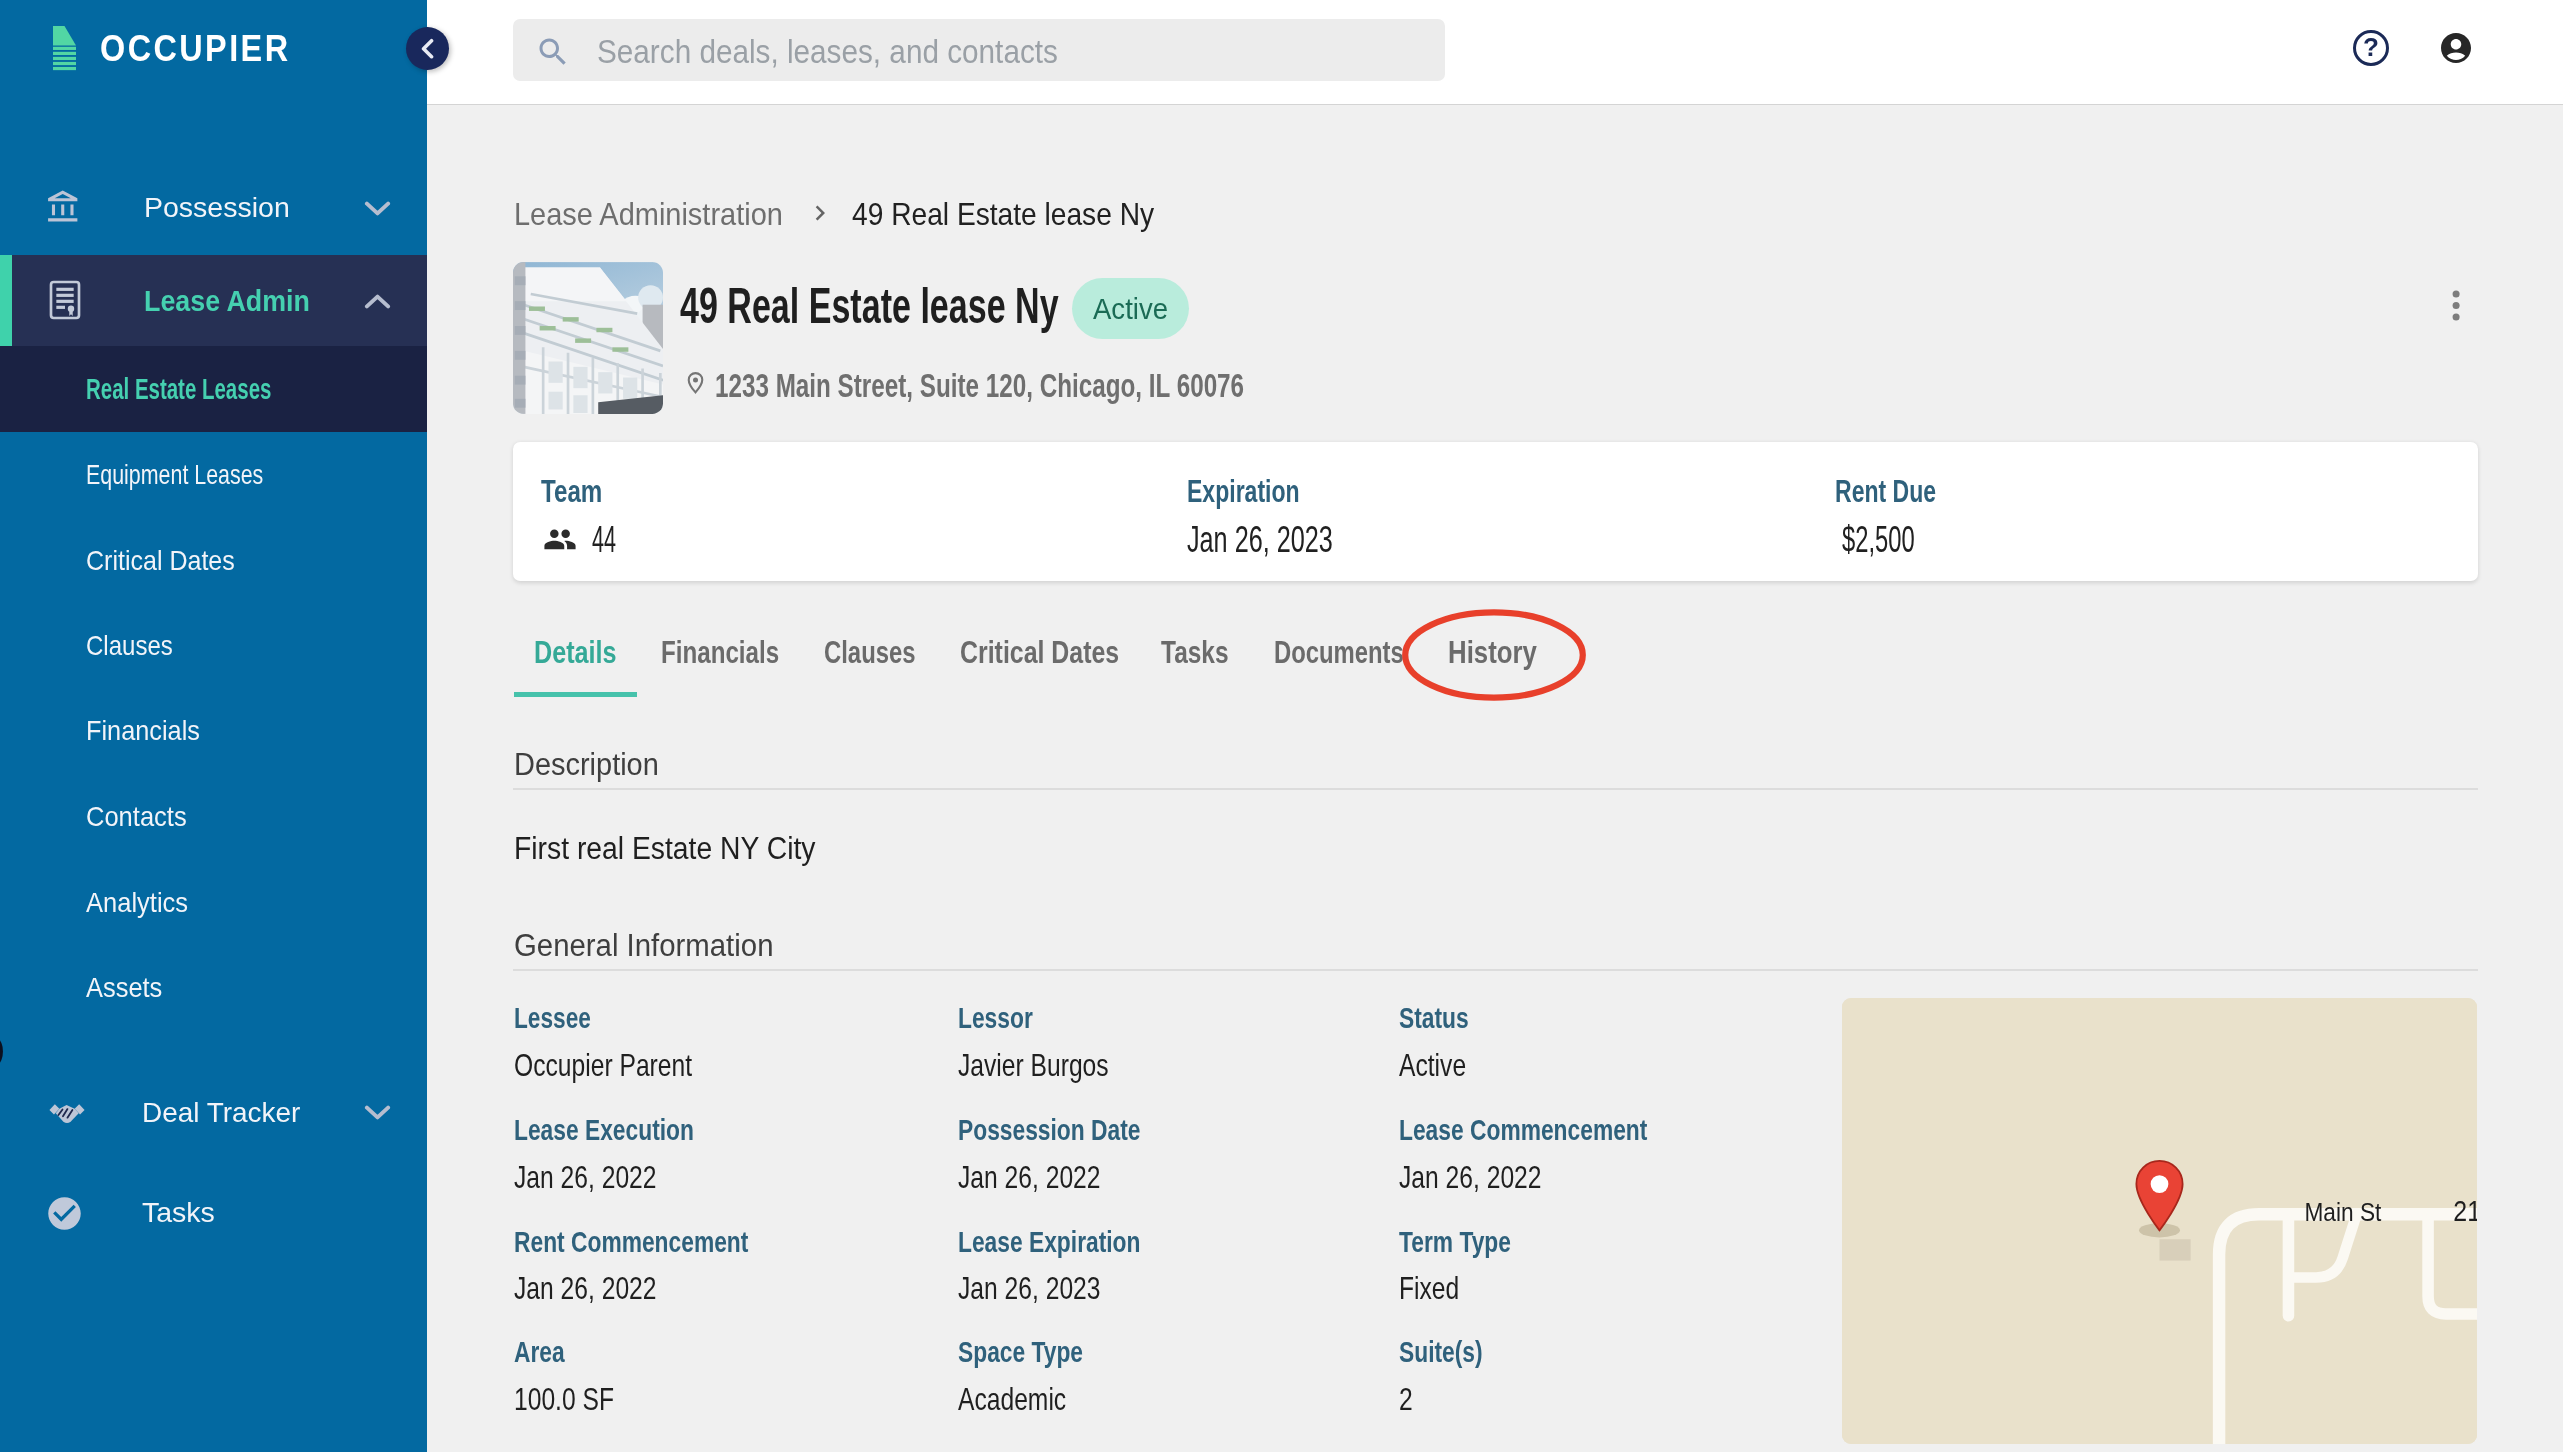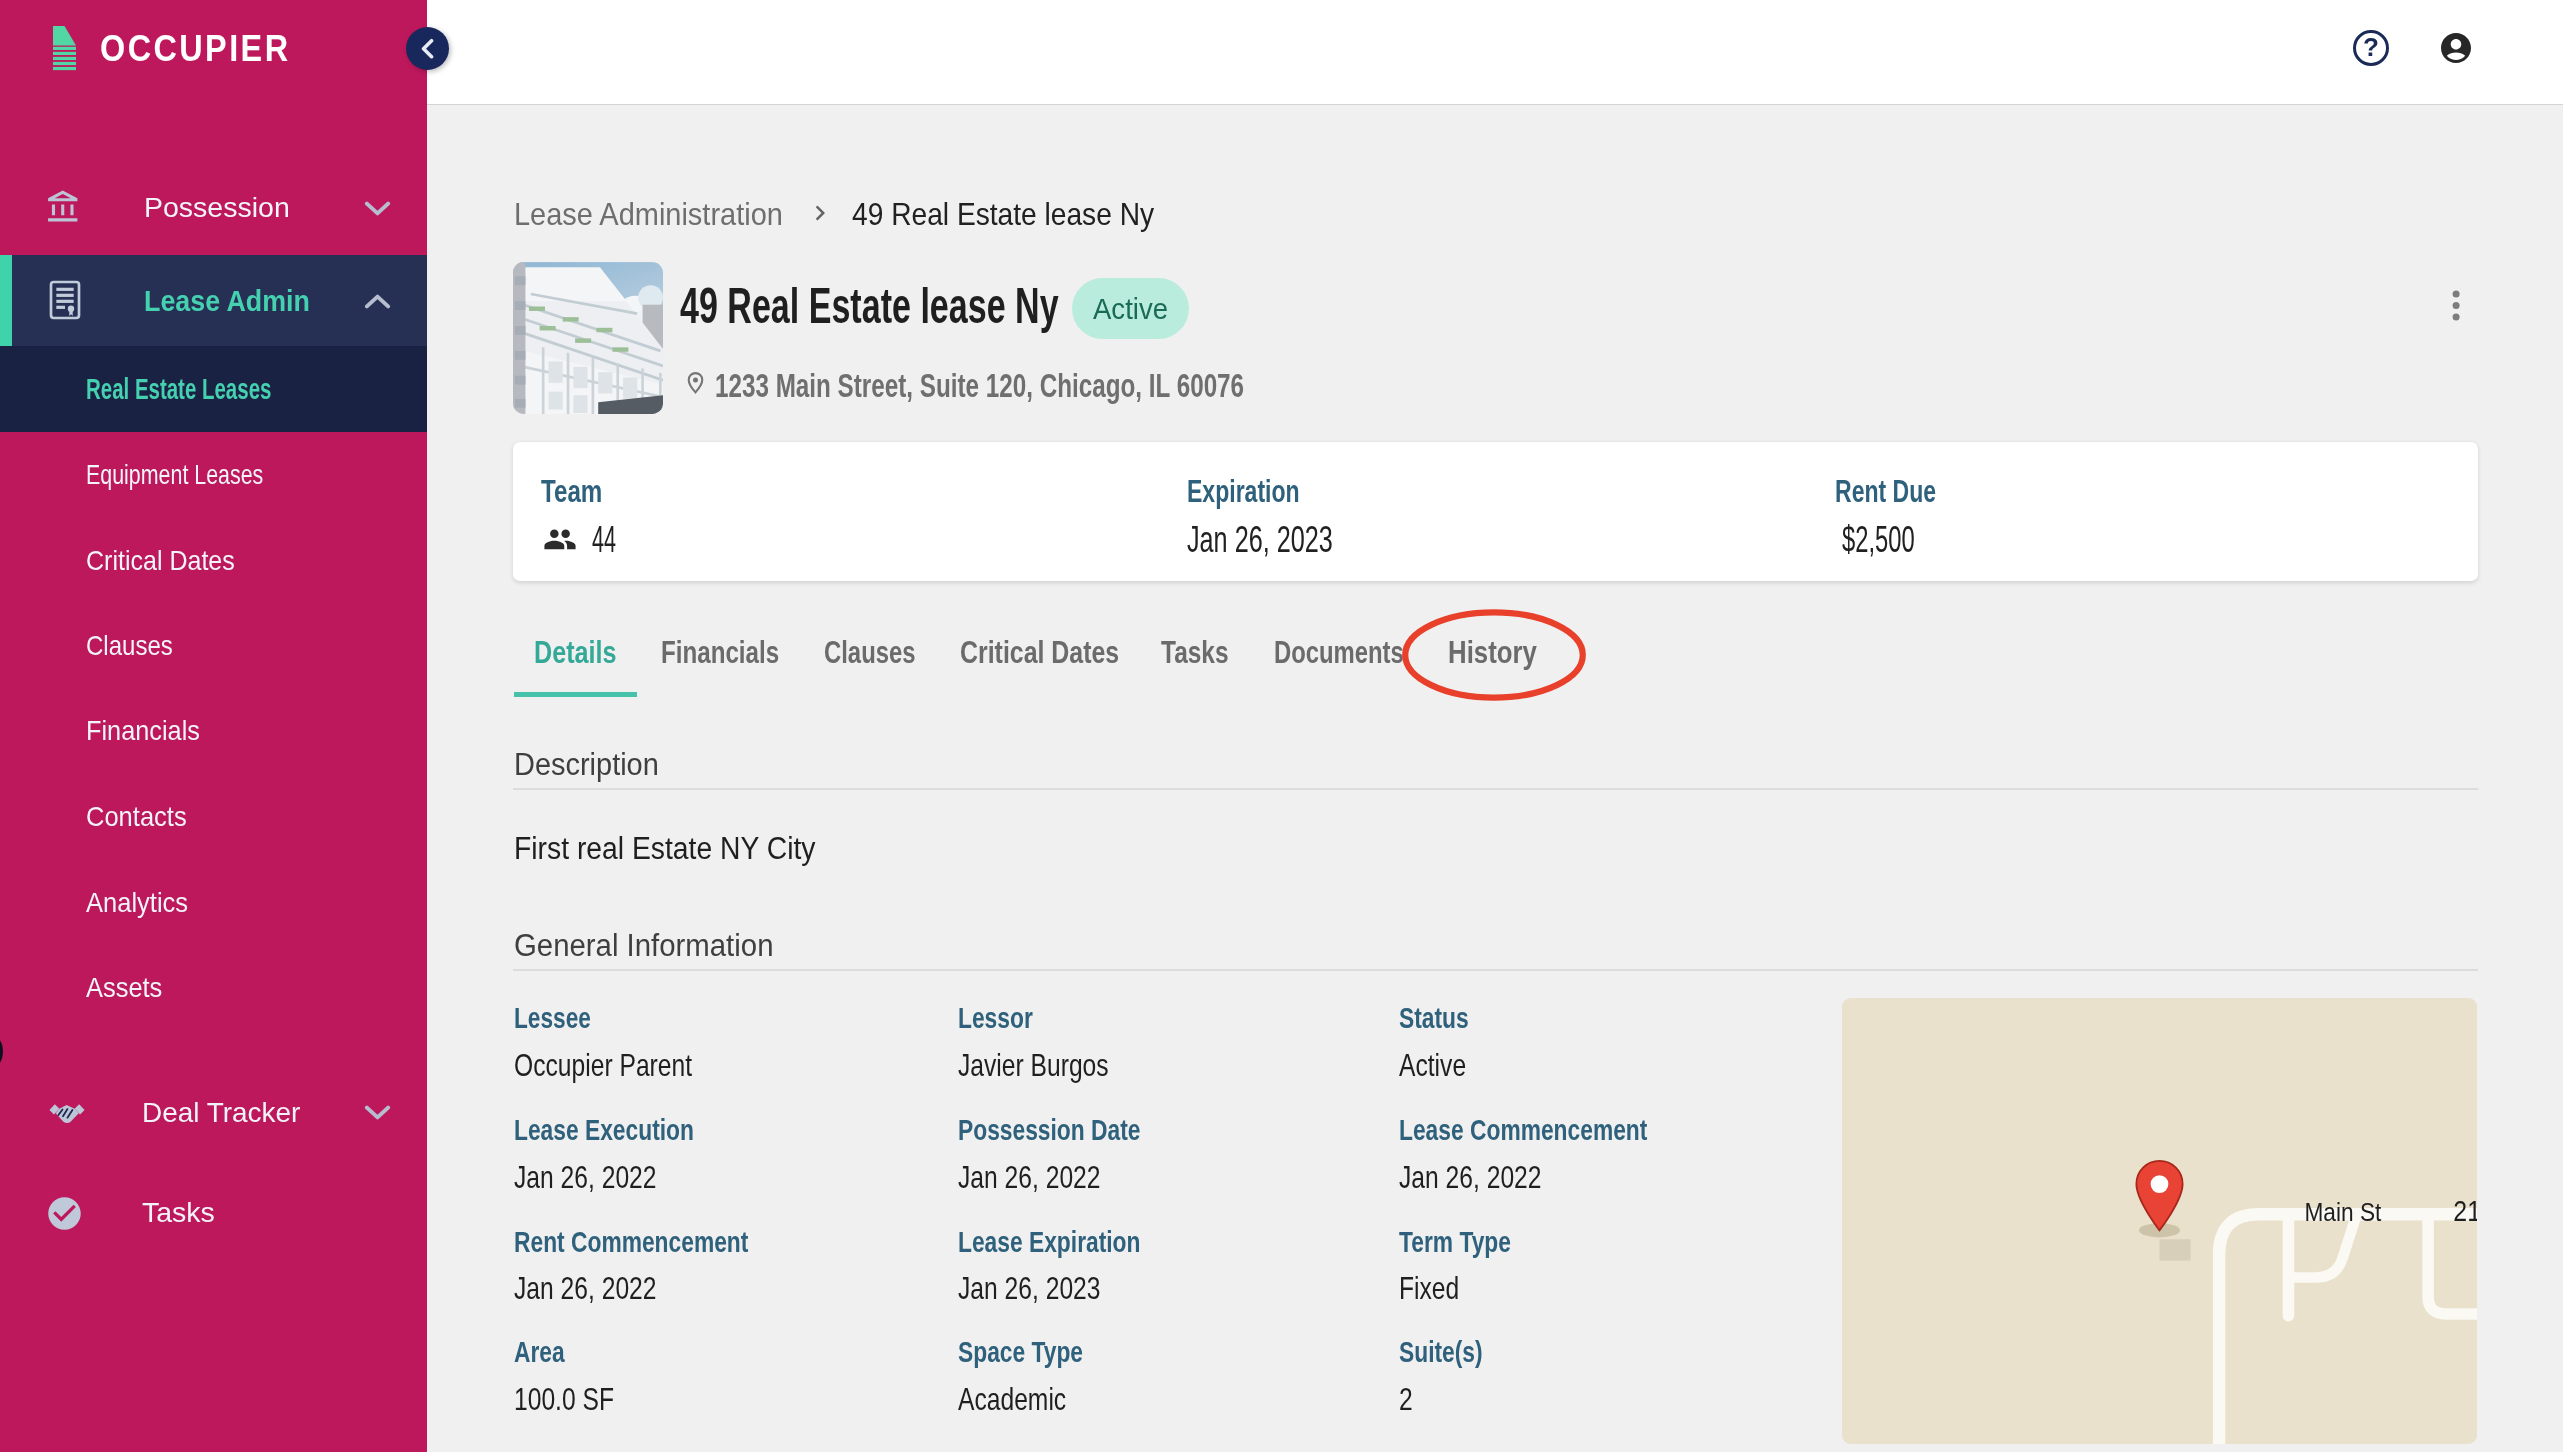--- a/index.html
+++ b/index.html
@@ -2,21 +2,21 @@
 <html style="font-size:14.2px"><head>
 <meta charset="utf-8">
 <style>
   * { margin:0; padding:0; box-sizing:border-box; }
   html,body { width:2563px; height:1452px; overflow:hidden; }
   body { font-family:"Liberation Sans", sans-serif; background:#f0f0f0; position:relative; }
   .abs { position:absolute; }
   .t { position:absolute; white-space:pre; transform-origin:0 50%; }
 
   
-  #sidebar { position:absolute; left:0; top:0; width:427px; height:1452px; background:#be185d; z-index:5; }
+  #sidebar { position:absolute; left:0; top:0; width:427px; height:1452px; background:#0369a1; z-index:5; }
   #leaseadmin-row { position:absolute; left:0; top:255px; width:427px; height:92px; background:#263054; }
   #leaseadmin-bar { position:absolute; left:0; top:255px; width:11.6px; height:92px; background:#3fd2ab; }
   #releases-row { position:absolute; left:0; top:346px; width:427px; height:86px; background:#1a2243; }
   .chev { stroke:#b6bdcf; stroke-width:4.5; fill:none; stroke-linecap:round; stroke-linejoin:round; }
 
   
   #topbar { position:absolute; left:427px; top:0; width:2136px; height:105px; background:#ffffff; border-bottom:1.8px solid #d4d4d4; z-index:4; }
   #searchbox { position:absolute; left:86px; top:18.7px; width:932px; height:62px; background:#ececec; border-radius:7.1px; }
   #collapsebtn { position:absolute; left:406px; top:27px; width:43px; height:43px; border-radius:50%; background:#19285c; box-shadow:1.8px 1.8px 5.3px rgba(0,0,0,0.25); z-index:6; }
 
@@ -96,20 +96,26 @@
       <polyline points="3,3 15,14 27,3"></polyline>
     </svg>
 
   <svg class="abs" style="left:45px;top:1194px;" width="39" height="39" viewBox="0 0 24 24" fill="#c0c9da">
     <path d="M12 2C6.5 2 2 6.5 2 12s4.5 10 10 10 10-4.5 10-10S17.5 2 12 2zm-2 15l-5-5 1.4-1.4L10 14.2l7.6-7.6L19 8l-9 9z"></path>
   </svg>
   <div class="t" style="left:142px;top:1212px;font-size:28.5px;color:#f2f4f9;transform:translateY(-50%);">Tasks</div>
 </div>
 
 <div id="topbar">
+  <div id="searchbox">
+    <svg class="abs" style="left:22px;top:15px;" width="36" height="36" viewBox="0 0 24 24" fill="#8b9cb6">
+      <path d="M15.5 14h-.79l-.28-.27C15.41 12.59 16 11.11 16 9.5 16 5.91 13.09 3 9.5 3S3 5.91 3 9.5 5.91 16 9.5 16c1.61 0 3.09-.59 4.23-1.57l.27.28v.79l5 4.99L20.49 19l-4.99-5zm-6 0C7.01 14 5 11.99 5 9.5S7.01 5 9.5 5 14 7.01 14 9.5 11.99 14 9.5 14z"></path>
+    </svg>
+    <div class="t" style="left:84px;top:32px;font-size:34px;color:#9aa0a6;transform:translateY(-50%) scaleX(0.874);">Search deals, leases, and contacts</div>
+  </div>
   <div class="abs" style="left:1926px;top:30px;width:36px;height:36px;border-radius:50%;border:3.6px solid #1b2a57;color:#1b2a57;font-size:26px;font-weight:bold;text-align:center;line-height:28px;">?</div>
   <svg class="abs" style="left:2011px;top:30px;" width="36" height="36" viewBox="0 0 24 24" fill="#272727">
     <path d="M12 2C6.48 2 2 6.48 2 12s4.48 10 10 10 10-4.48 10-10S17.52 2 12 2zm0 4c1.93 0 3.5 1.57 3.5 3.5S13.93 13 12 13s-3.5-1.57-3.5-3.5S10.07 6 12 6zm0 14c-2.03 0-4.43-.82-6.14-2.88C7.55 15.8 9.68 15 12 15s4.45.8 6.14 2.12C16.43 19.18 14.03 20 12 20z"></path>
   </svg>
 </div>
 <div id="collapsebtn">
   <svg class="abs" style="left:12.5px;top:10.7px;" width="18" height="21.4" viewBox="0 0 20 24" fill="none" stroke="#e8ebf4" stroke-width="4" stroke-linecap="round" stroke-linejoin="round">
       <polyline points="14,3 5,12 14,21"></polyline>
     </svg>
 </div>

